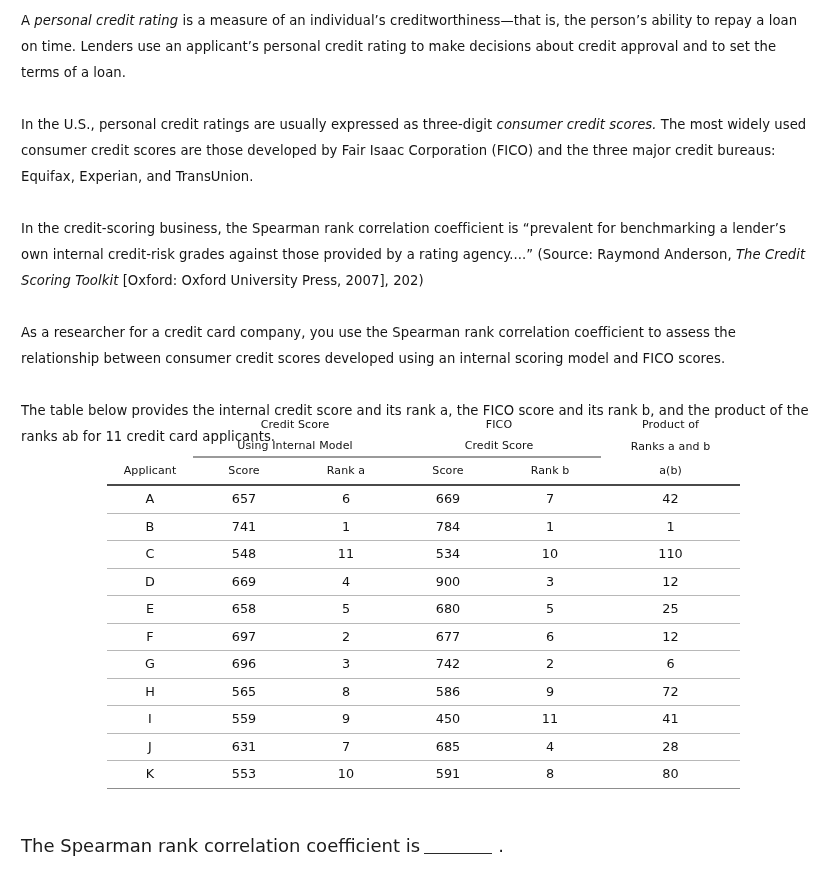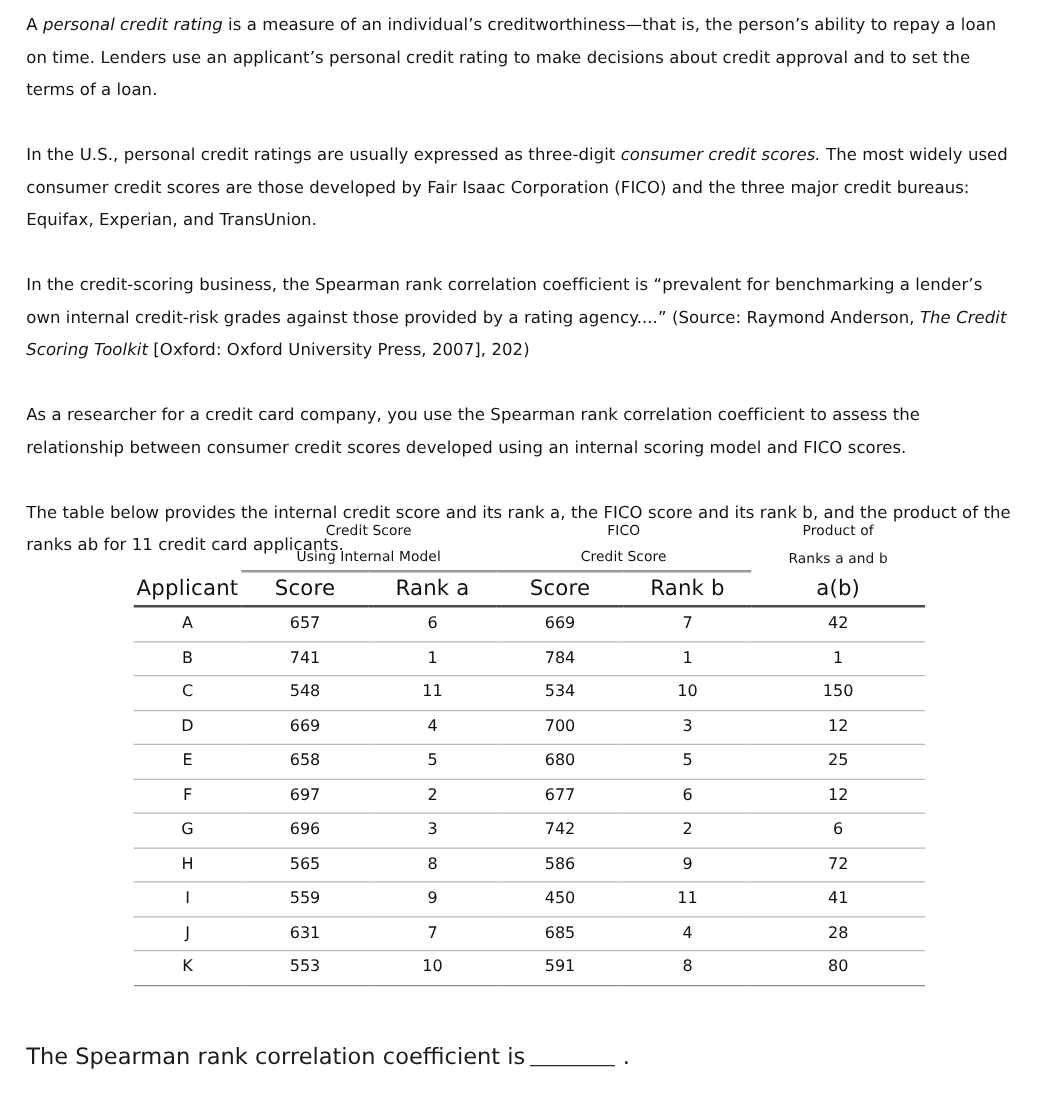--- a/index.html
+++ b/index.html
@@ -82,21 +82,21 @@
     border-bottom: 2px solid #9a9a9a;
   }
   .grp-pad {
     padding-left: 8px !important;
     padding-right: 8px !important;
   }
 
   
   .lbl-row th {
     font-weight: bold;
-    font-size: 17px;
+    font-size: 11px;
     height: 26px;
     line-height: 26px;
     letter-spacing: 0.01em;
     border-bottom: 2px solid #4a4a4a;
   }
 
   
   table.scores tbody td {
     height: 26.5px;
     line-height: 26.5px;
@@ -187,27 +187,27 @@
             <td>784</td>
             <td>1</td>
             <td>1</td>
           </tr>
           <tr>
             <td>C</td>
             <td>548</td>
             <td>11</td>
             <td>534</td>
             <td>10</td>
-            <td>150</td>
+            <td>110</td>
           </tr>
           <tr>
             <td>D</td>
             <td>669</td>
             <td>4</td>
-            <td>700</td>
+            <td>900</td>
             <td>3</td>
             <td>12</td>
           </tr>
           <tr>
             <td>E</td>
             <td>658</td>
             <td>5</td>
             <td>680</td>
             <td>5</td>
             <td>25</td>

